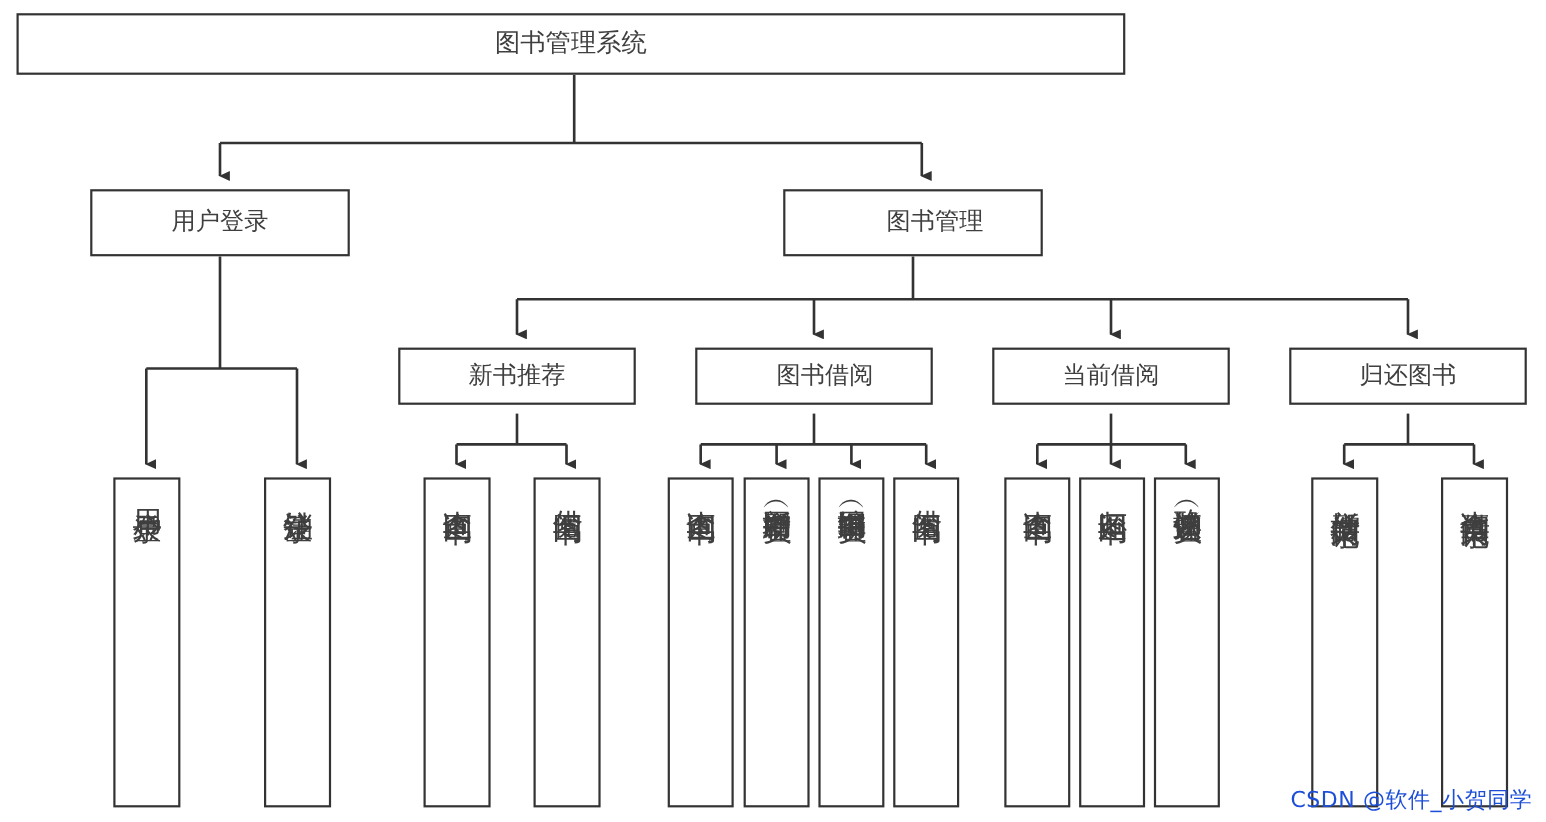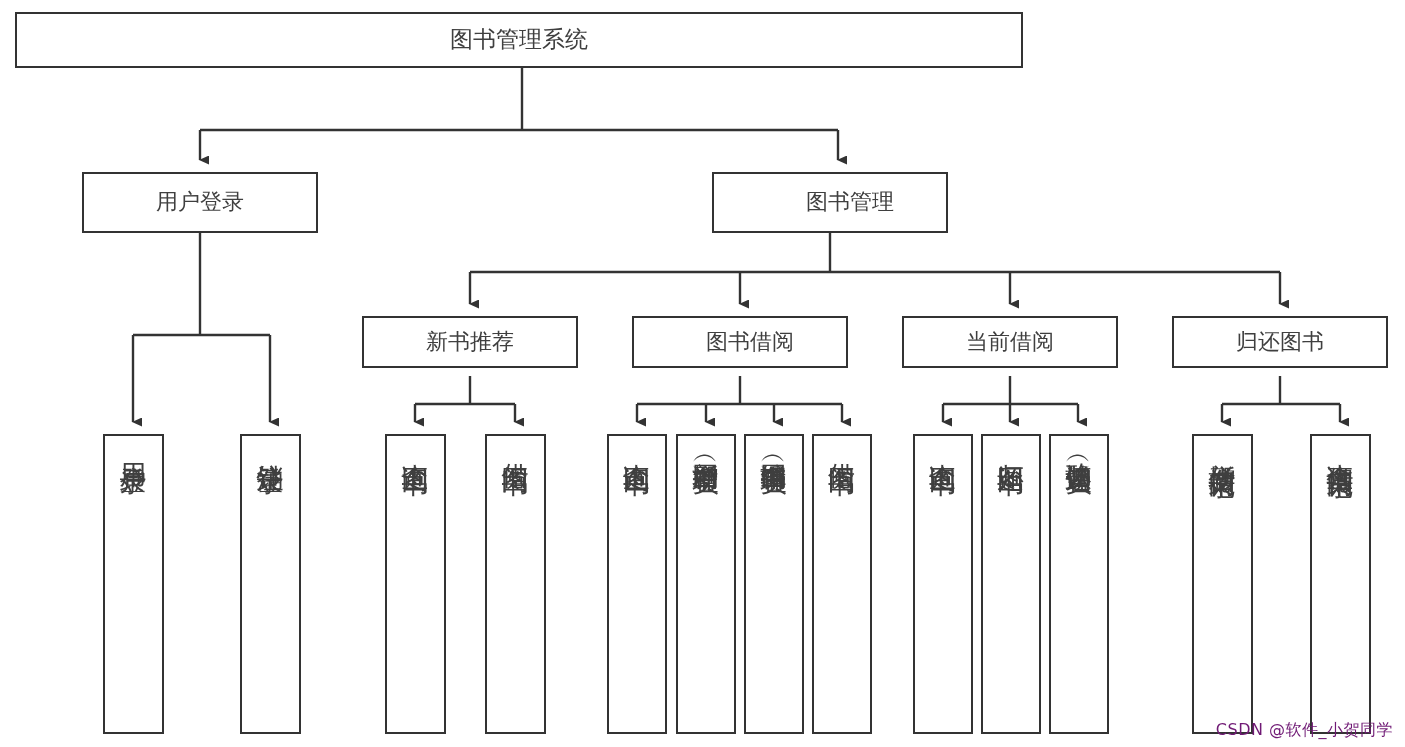--- a/index.html
+++ b/index.html
@@ -62,22 +62,22 @@
     white-space:nowrap;
   }
   .node.leaf.tall .lbl{
     font-size:26px;
     letter-spacing:1px;
   }
 
   #watermark{
     position:absolute;
     right:12px;bottom:6px;
-    font-size:16px;
-    color:#701a75;
+    font-size:20px;
+    color:#1d4ed8;
     letter-spacing:.5px;
     user-select:none;
     white-space:nowrap;
   }
 </style>
 </head>
 <body>
 
 <div id="canvas">
 

